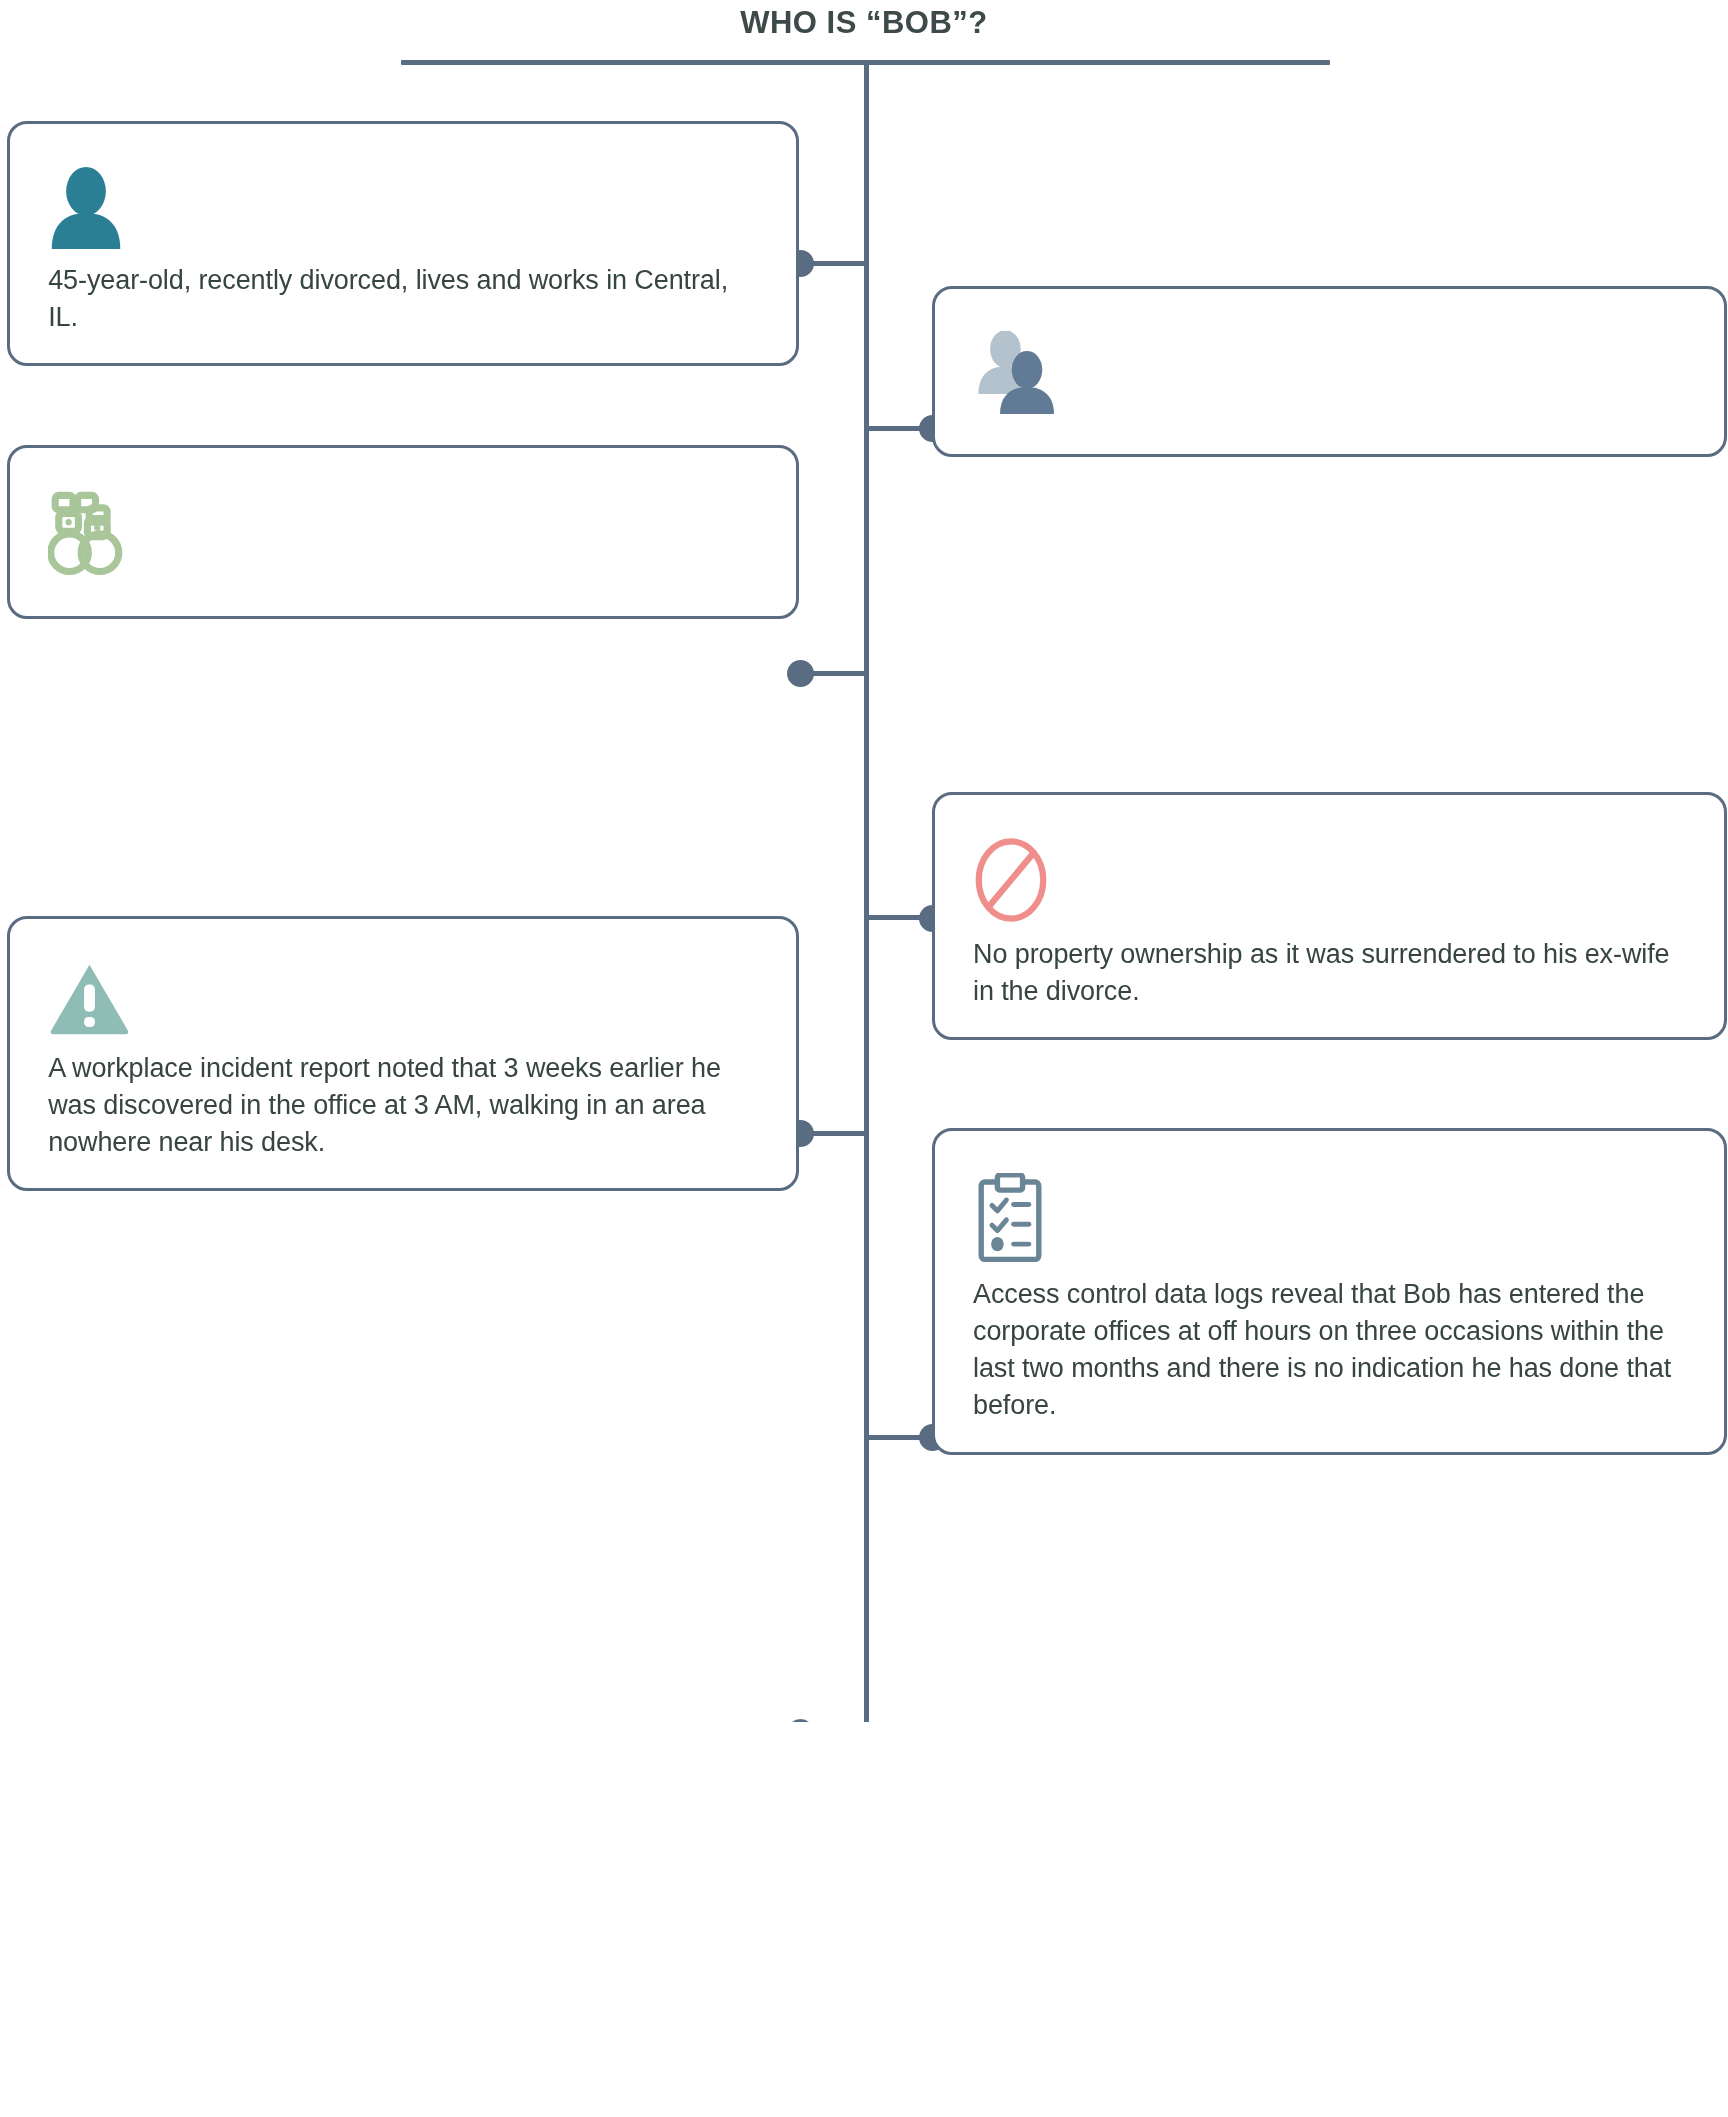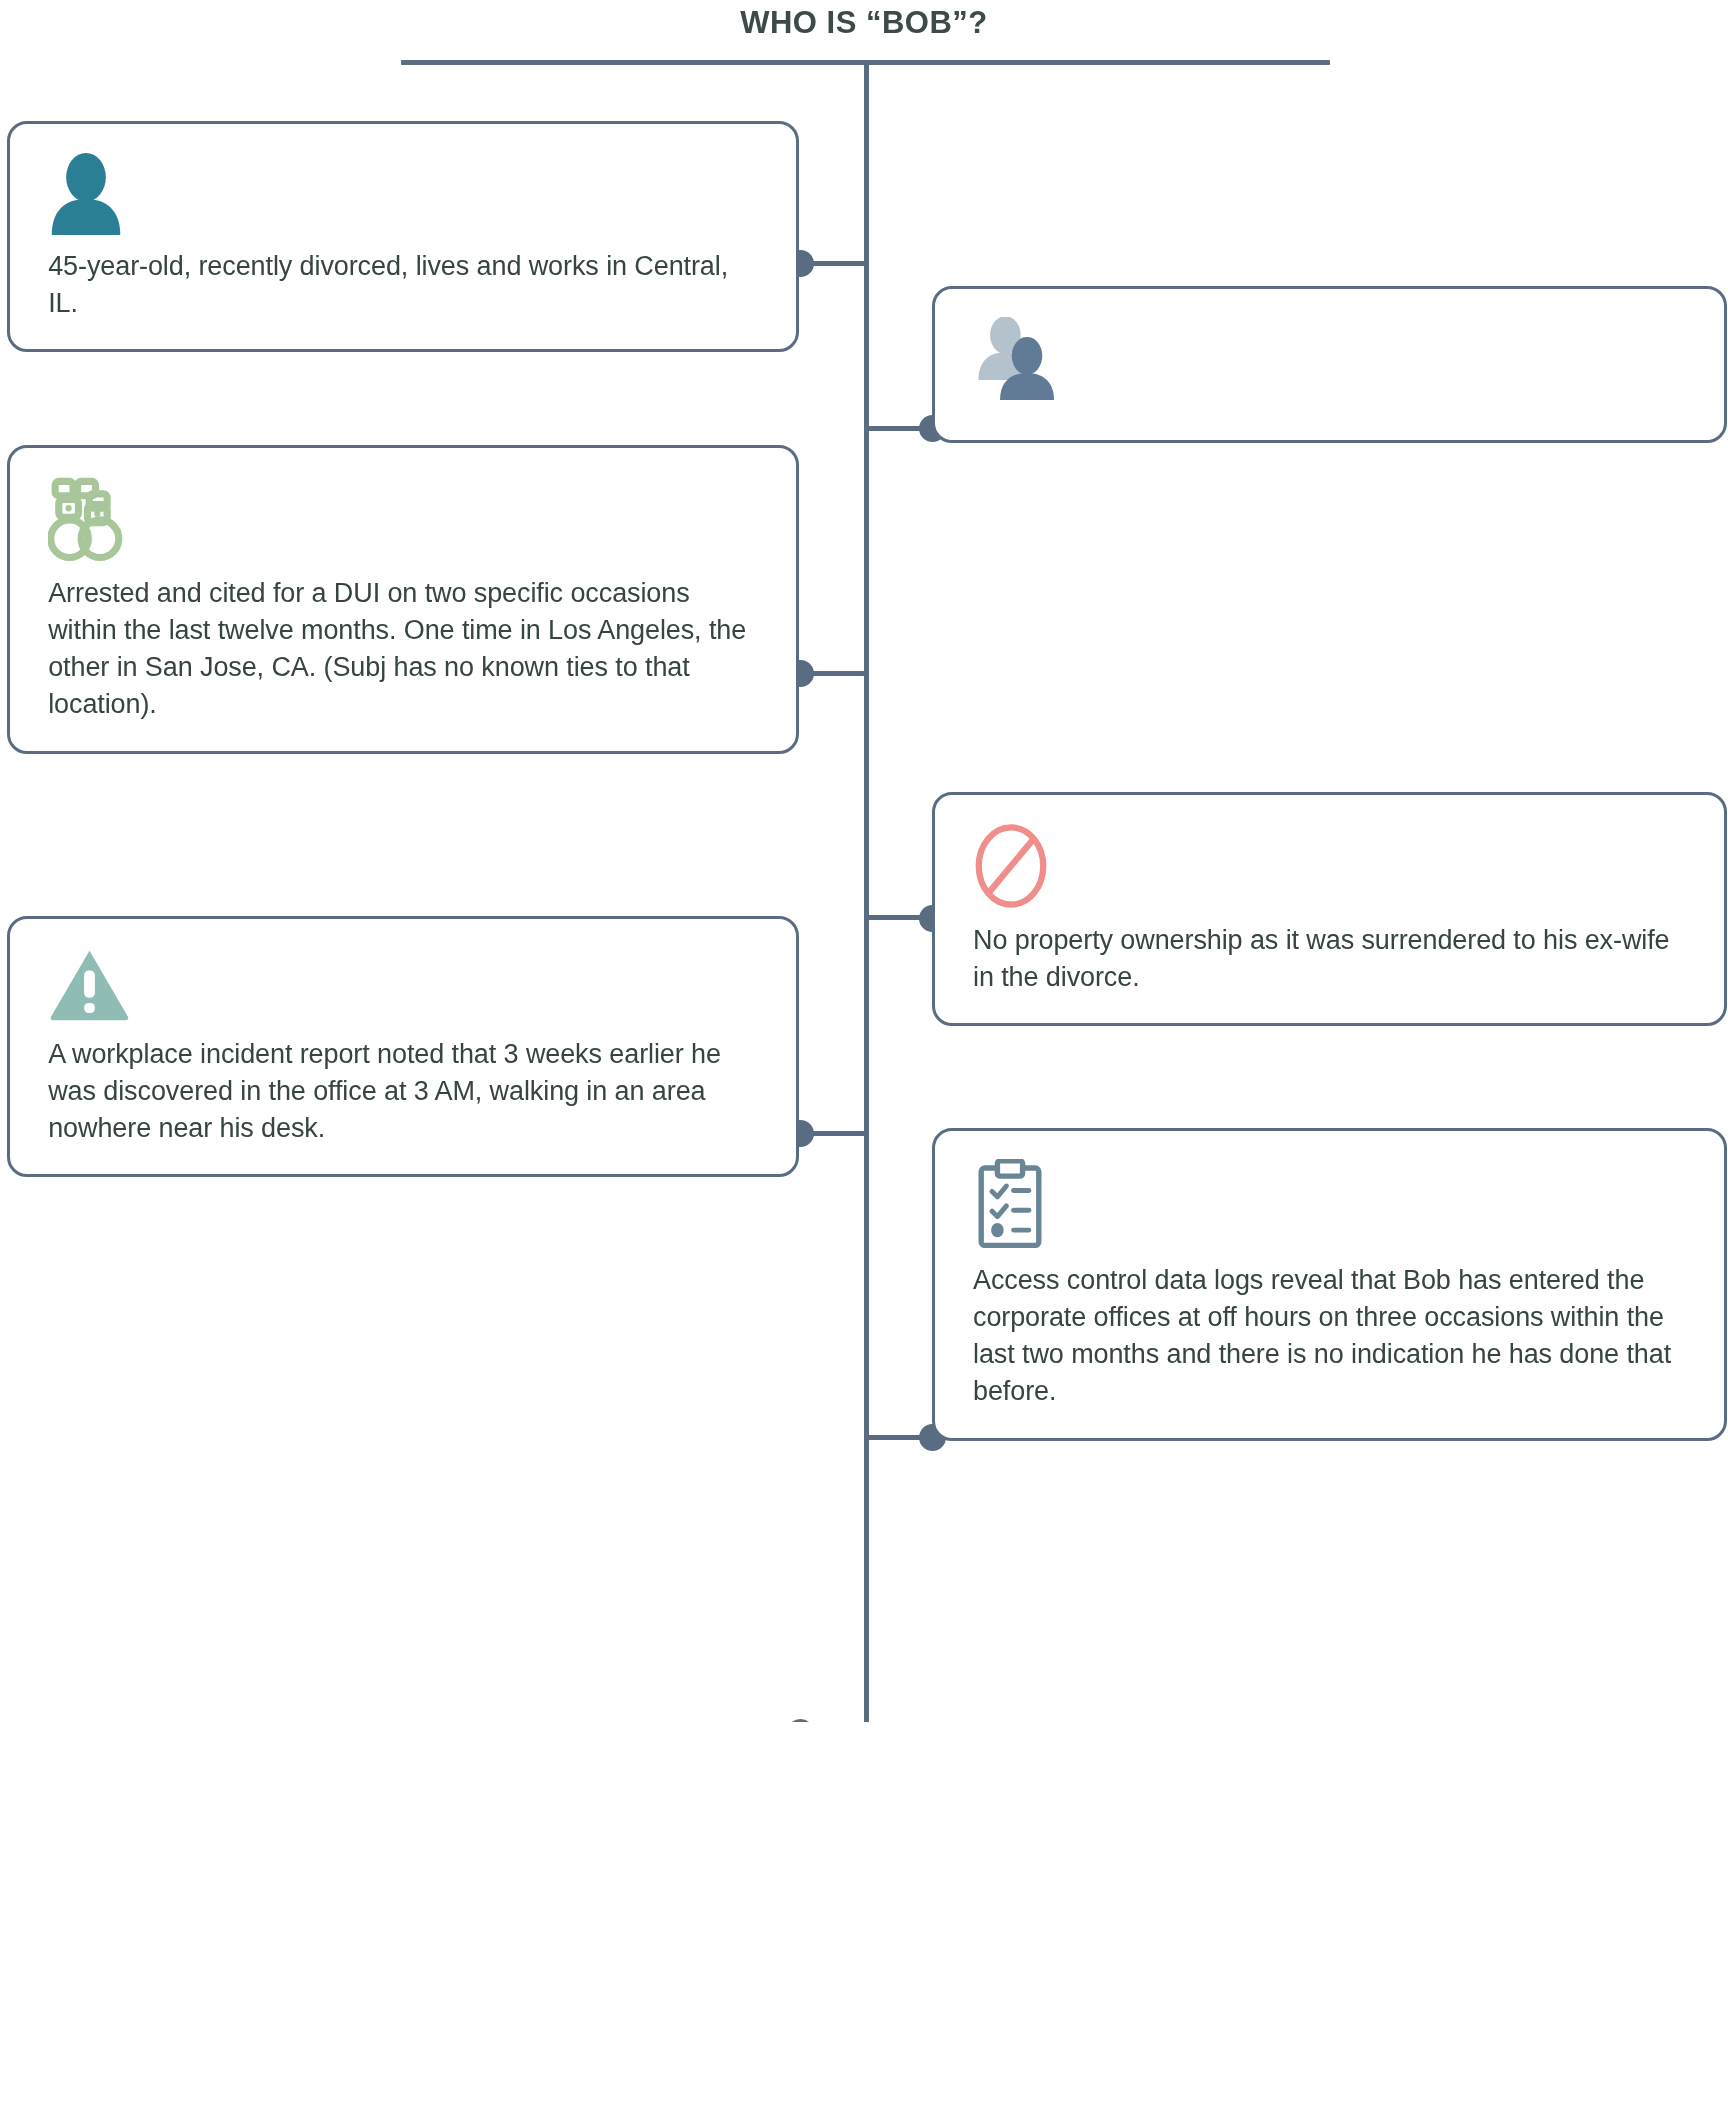--- a/index.html
+++ b/index.html
@@ -72,21 +72,21 @@
     background: #5a6c82;
   }
 
   
   .card {
     position: absolute;
     box-sizing: border-box;
     background: #ffffff;
     border: 3.6px solid #5a6c82;
     border-radius: 20px;
-    padding: 28px 32px 27px 38px;
+    padding: 42px 32px 27px 38px;
   }
   .card-icon {
     display: block;
     margin-bottom: 12.6px;
   }
   .card-text {
     font-family: "Liberation Sans", sans-serif;
     font-size: 27px;
     line-height: 1.38;
     color: #364442;
@@ -165,21 +165,20 @@
         <rect x="33" y="6" width="20" height="16" rx="4"></rect>
         <rect x="46" y="20" width="20" height="16" rx="4"></rect>
         <rect x="12" y="26" width="22" height="20" rx="5"></rect>
         <rect x="44" y="32" width="22" height="20" rx="5"></rect>
         <circle cx="24" cy="70" r="21"></circle>
         <circle cx="58" cy="70" r="21"></circle>
       </g>
       <circle cx="23" cy="36" r="3.5" fill="#a8c69a"></circle>
       <circle cx="55" cy="42" r="3.5" fill="#a8c69a"></circle>
     </svg>
-    <div class="card-text">Arrested and cited for a DUI on two specific occasions within the last twelve months. One time in Los Angeles, the other in San Jose, CA. (Subj has no known ties to that location).</div>
   </div>
 
   <div class="card left" id="card-l3">
     <svg class="card-icon" width="83" height="76" viewBox="0 0 92 84">
       <path d="M46 4 L88 76 Q91 81 85 81 L7 81 Q1 81 4 76 Z" fill="#8fbdb5"></path>
       <rect x="40" y="26" width="12" height="30" rx="5" fill="#ffffff"></rect>
       <rect x="40" y="62" width="12" height="11" rx="5" fill="#ffffff"></rect>
     </svg>
     <div class="card-text">A workplace incident report noted that 3 weeks earlier he was discovered in the office at 3 AM, walking in an area nowhere near his desk.</div>
   </div>

